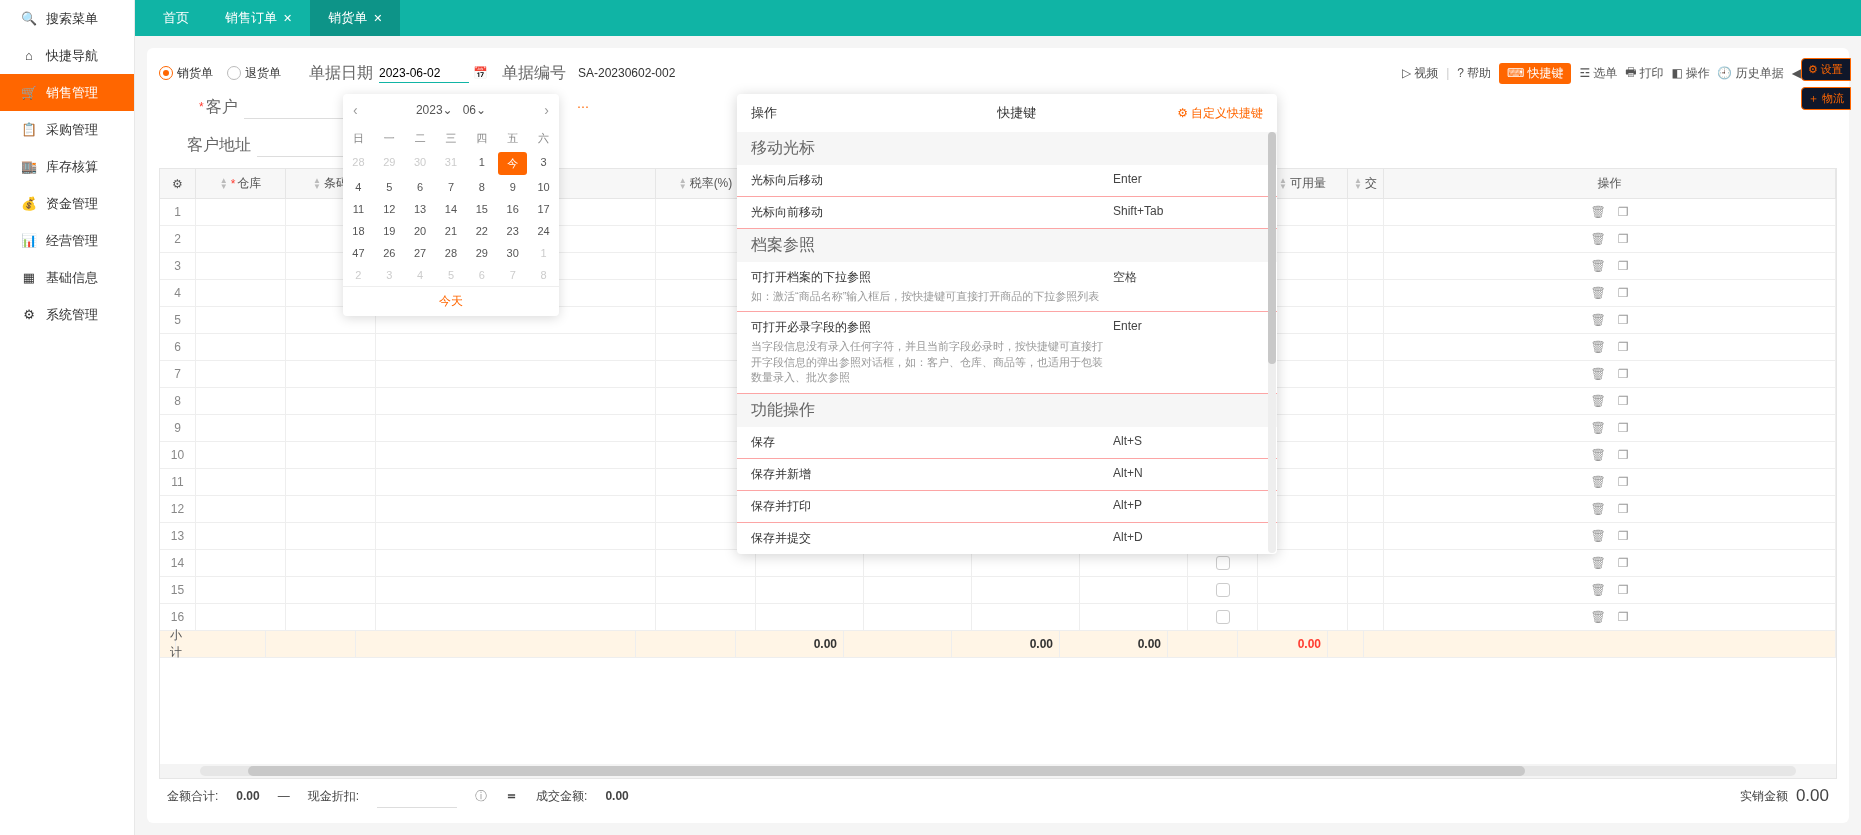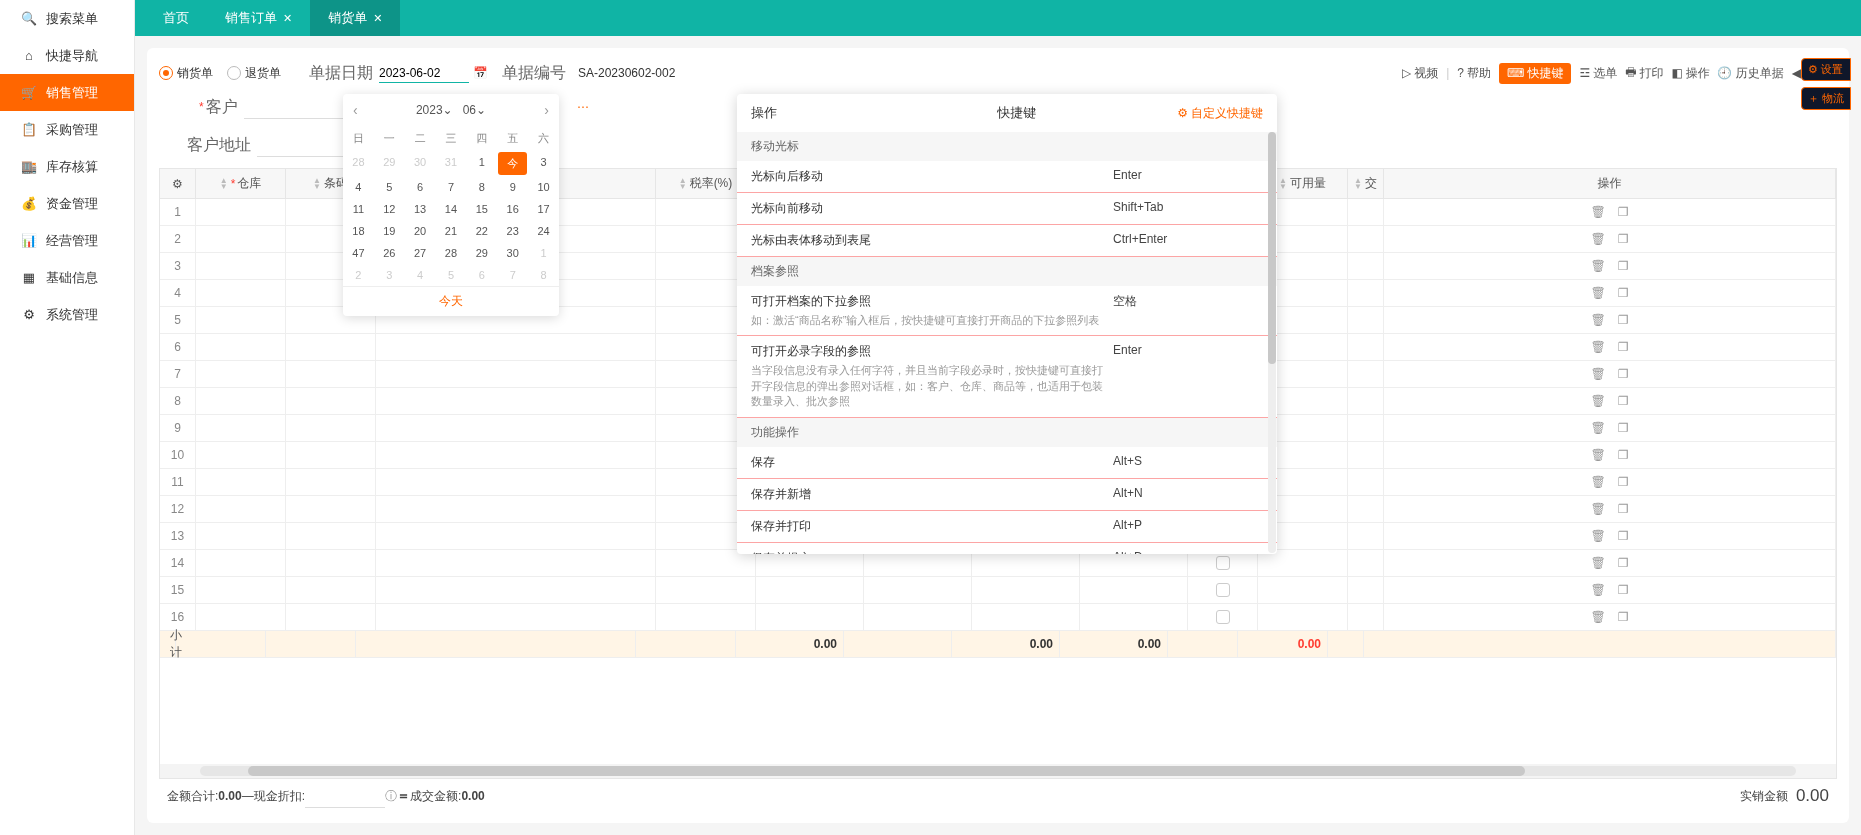--- a/index.html
+++ b/index.html
@@ -71,21 +71,21 @@
 .td.deliv{width:36px}
 .td.ops{flex:1;justify-content:center;gap:12px}
 .chk{width:14px;height:14px;border:1px solid #ccc;border-radius:3px;display:inline-block}
 .rowico{color:#999;cursor:pointer}
 .tr.subtotal{background:#fff5e6}
 .tr.subtotal .td.rn{justify-content:flex-start;padding-left:10px;color:#555}
 .hscroll{height:14px;background:#f4f4f4;display:flex;align-items:center;padding:0 40px}
 .hscroll .track{flex:1;height:10px;background:#e6e6e6;border-radius:6px;position:relative}
 .hscroll .thumb{position:absolute;left:3%;width:80%;top:0;bottom:0;background:#c8c8c8;border-radius:6px}
 
-.footer{display:flex;align-items:center;height:34px;padding:0 8px;font-size:12px;color:#444;gap:0}
+.footer{display:flex;align-items:center;height:34px;padding:0 8px;font-size:12px;color:#444;gap:18px}
 .footer b{font-weight:700}
 .footer .eq{font-weight:700;font-size:13px}
 .footer .right{margin-left:auto;display:flex;align-items:center;gap:8px}
 
 .calendar{position:absolute;top:46px;left:196px;width:216px;background:#fff;box-shadow:0 2px 12px rgba(0,0,0,.15);border-radius:4px;z-index:20;font-size:12px}
 .cal-hd{display:flex;align-items:center;justify-content:space-between;padding:8px 10px}
 .cal-hd .nav{cursor:pointer;color:#999;font-size:14px}
 .cal-hd .ym{display:flex;gap:10px;color:#555}
 .cal-grid{display:grid;grid-template-columns:repeat(7,1fr);text-align:center}
 .cal-grid .dow{color:#888;padding:5px 0;font-size:11px}
@@ -93,21 +93,21 @@
 .cal-grid .day.other{color:#ccc}
 .cal-grid .day.today{background:#ff6600;color:#fff}
 .cal-ft{text-align:center;padding:6px 0;border-top:1px solid #eee;color:#ff6600;cursor:pointer}
 
 .shortcut-pop{position:absolute;top:46px;left:590px;width:540px;max-height:460px;background:#fff;box-shadow:0 2px 14px rgba(0,0,0,.18);border-radius:4px;z-index:25;display:flex;flex-direction:column;overflow:hidden}
 .sc-hd{display:flex;align-items:center;padding:10px 14px;font-size:13px}
 .sc-hd .col1{flex:1}
 .sc-hd .col2{width:180px}
 .sc-hd .act{color:#ff6600;cursor:pointer;display:flex;align-items:center;gap:3px;font-size:12px;margin-left:auto}
 .sc-body{flex:1;overflow:auto}
-.sc-sec{background:#f6f6f6;padding:6px 14px;color:#666;font-size:12px}
+.sc-sec{background:#f6f6f6;padding:6px 14px;color:#666;font-size:16px}
 .sc-row{display:flex;padding:7px 14px;border-bottom:1px solid #fca5a5;font-size:12px}
 .sc-row .c1{flex:1;color:#333}
 .sc-row .c1 .sub{color:#999;font-size:11px;margin-top:3px;line-height:1.4}
 .sc-row .c2{width:150px;color:#444}
 .scrollbar-stub{width:8px;background:#eee;position:absolute;right:1px;top:38px;bottom:1px;border-radius:4px}
 .scrollbar-stub .thumb{position:absolute;top:0;height:55%;left:0;right:0;background:#c8c8c8;border-radius:4px}
 </style>
 </head>
 <body>
 
@@ -721,26 +721,20 @@
                   <div>光标向后移动</div>
                 </div>
                 <div class="c2">Enter</div>
               </div>
               <div class="sc-row">
                 <div class="c1">
                   <div>光标向前移动</div>
                 </div>
                 <div class="c2">Shift+Tab</div>
               </div>
-              <div class="sc-row">
-                <div class="c1">
-                  <div>光标由表体移动到表尾</div>
-                </div>
-                <div class="c2">Ctrl+Enter</div>
-              </div>
               <div class="sc-sec">档案参照</div>
               <div class="sc-row">
                 <div class="c1">
                   <div>可打开档案的下拉参照</div>
                   <div class="sub">如：激活“商品名称”输入框后，按快捷键可直接打开商品的下拉参照列表</div>
                 </div>
                 <div class="c2">空格</div>
               </div>
               <div class="sc-row">
                 <div class="c1">

